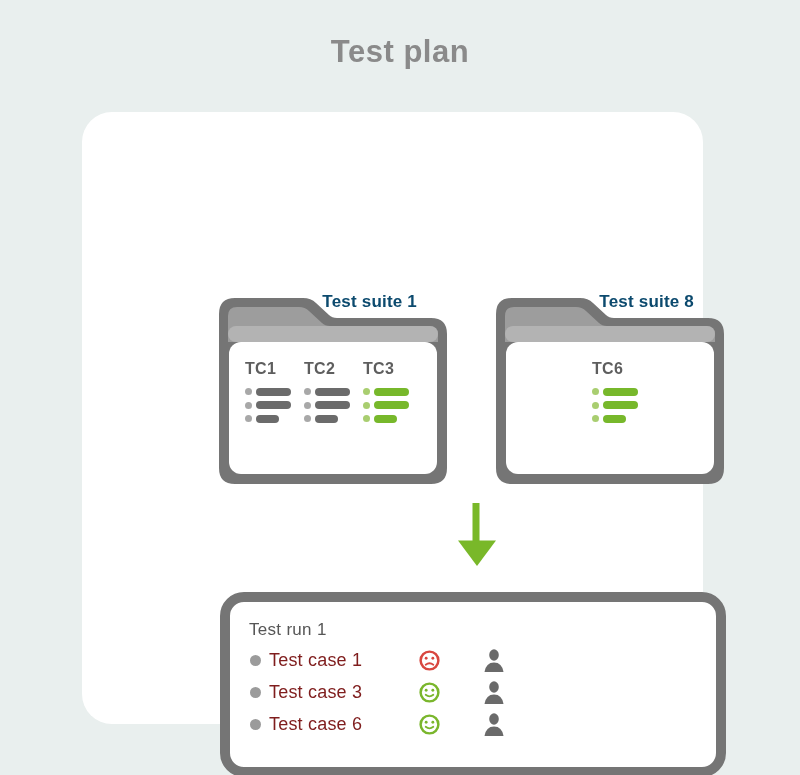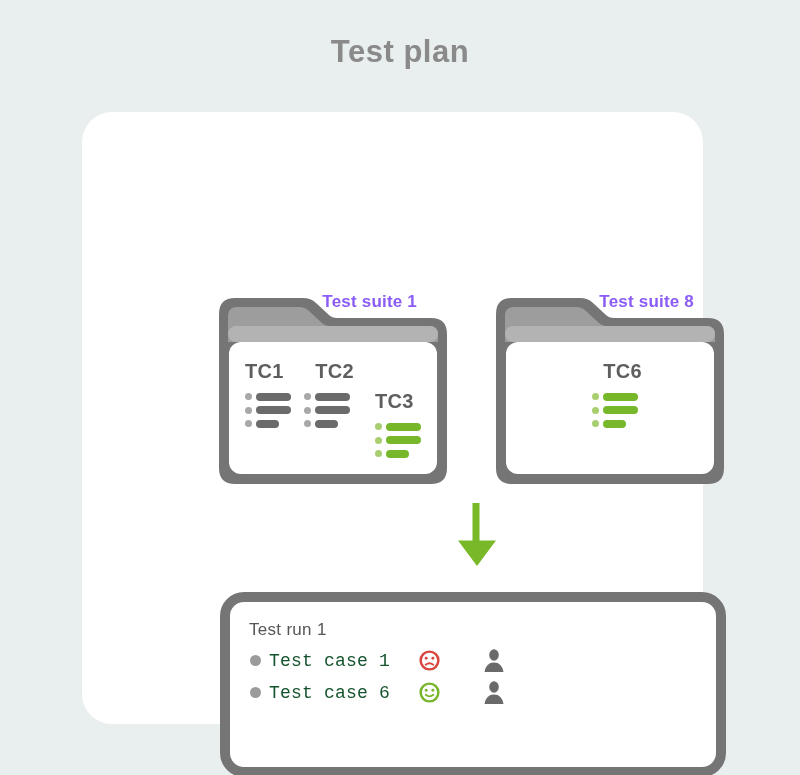--- a/index.html
+++ b/index.html
@@ -22,56 +22,56 @@
     background:#ffffff;border-radius:30px;
   }
 
   
   .folder{position:absolute;top:186px;width:228px;height:186px;}
   .folder-1{left:137px;}
   .folder-2{left:414px;}
   .folder svg.chrome{position:absolute;left:0;top:0;width:228px;height:186px;}
   .suite-label{
     position:absolute;top:-6px;right:30px;
-    font-size:17px;font-weight:700;color:#8b5cf6;letter-spacing:.2px;
+    font-size:17px;font-weight:700;color:#0c4a6e;letter-spacing:.2px;
     white-space:nowrap;
   }
   .tc-col{position:absolute;top:62px;width:50px;}
   .tc-name{
-    display:block;font-size:20px;font-weight:700;color:#5e5e5e;
+    display:block;font-size:16px;font-weight:700;color:#5e5e5e;
     letter-spacing:.3px;margin-bottom:7px;
   }
   .tc-lines .line{display:flex;align-items:center;height:13.5px;}
   .tc-lines .dot{width:7px;height:7px;border-radius:50%;margin-right:4px;flex:none;}
   .tc-lines .bar{height:8px;border-radius:4px;width:35px;flex:none;}
   .tc-lines .line:nth-child(3) .bar{width:23px;}
   .tc-lines.gray .dot{background:#a8a8a8;}
   .tc-lines.gray .bar{background:#6b6b6b;}
   .tc-lines.green .dot{background:#a9ce70;}
   .tc-lines.green .bar{background:#77b82b;}
-  .col-a{left:26px;} .col-b{left:85px;text-align:right;} .col-c{left:156px;margin-top:30px;}
+  .col-a{left:26px;} .col-b{left:85px;} .col-c{left:144px;}
   .folder-2 .col-a{left:28px;} .folder-2 .col-b{left:96px;}
 
   
   .down-arrow{position:absolute;left:374px;top:391px;width:42px;height:64px;}
 
   
   .runbox{
     position:absolute;left:138px;top:480px;width:506px;height:185px;
     box-sizing:border-box;border:10px solid #757575;border-radius:24px;
     background:#ffffff;
   }
   .run-title{
     position:absolute;left:19px;top:18px;
     font-size:17px;font-weight:400;color:#565656;letter-spacing:.3px;
   }
   .run-rows{position:absolute;left:20px;top:47px;display:flex;flex-direction:column;gap:9px;}
   .run-row{display:flex;align-items:center;height:23px;}
   .run-bullet{width:11px;height:11px;border-radius:50%;background:#9b9b9b;margin-right:8px;flex:none;}
-  .run-label{width:150px;font-size:18px;color:#14532d;letter-spacing:.2px;font-family:Liberation Mono, monospace;}
+  .run-label{width:150px;font-size:18px;color:#7f1d1d;letter-spacing:.2px;}
   .row-smiley{width:21px;height:21px;margin-right:43px;flex:none;}
   .row-person{width:22px;height:23px;flex:none;}
 </style>
 </head>
 <body>
 
 <div class="stage">
 
   <h1 class="page-title">Test plan</h1>
 
@@ -184,20 +184,34 @@
             <circle cx="7.5" cy="8.7" r="1.5" fill="#d8463f"></circle>
             <circle cx="14.5" cy="8.7" r="1.5" fill="#d8463f"></circle>
             <path d="M7 15.4 Q11 12.4 15 15.4" fill="none" stroke="#d8463f" stroke-width="1.9" stroke-linecap="round"></path>
           </svg>
           <svg class="row-person" viewBox="0 0 22 23">
             <ellipse cx="11" cy="6" rx="4.8" ry="5.8" fill="#6a6a6a"></ellipse>
             <path d="M1.5 23 Q3 13.5 11 13.5 Q19 13.5 20.5 23 Z" fill="#6a6a6a"></path>
           </svg>
         </div>
 
+        <div class="run-row">
+          <i class="run-bullet"></i>
+          <span class="run-label">Test case 3</span>
+          <svg class="row-smiley" viewBox="0 0 22 22">
+            <circle cx="11" cy="11" r="9.3" fill="none" stroke="#7ab62c" stroke-width="2.6"></circle>
+            <circle cx="7.5" cy="8.7" r="1.5" fill="#7ab62c"></circle>
+            <circle cx="14.5" cy="8.7" r="1.5" fill="#7ab62c"></circle>
+            <path d="M7 13.4 Q11 16.6 15 13.4" fill="none" stroke="#7ab62c" stroke-width="1.9" stroke-linecap="round"></path>
+          </svg>
+          <svg class="row-person" viewBox="0 0 22 23">
+            <ellipse cx="11" cy="6" rx="4.8" ry="5.8" fill="#6a6a6a"></ellipse>
+            <path d="M1.5 23 Q3 13.5 11 13.5 Q19 13.5 20.5 23 Z" fill="#6a6a6a"></path>
+          </svg>
+        </div>
 
         <div class="run-row">
           <i class="run-bullet"></i>
           <span class="run-label">Test case 6</span>
           <svg class="row-smiley" viewBox="0 0 22 22">
             <circle cx="11" cy="11" r="9.3" fill="none" stroke="#7ab62c" stroke-width="2.6"></circle>
             <circle cx="7.5" cy="8.7" r="1.5" fill="#7ab62c"></circle>
             <circle cx="14.5" cy="8.7" r="1.5" fill="#7ab62c"></circle>
             <path d="M7 13.4 Q11 16.6 15 13.4" fill="none" stroke="#7ab62c" stroke-width="1.9" stroke-linecap="round"></path>
           </svg>

